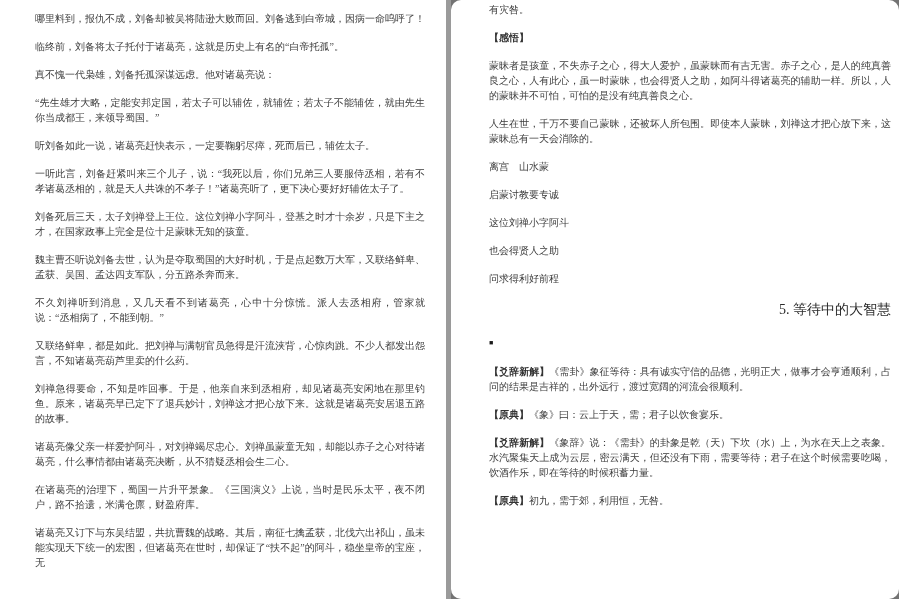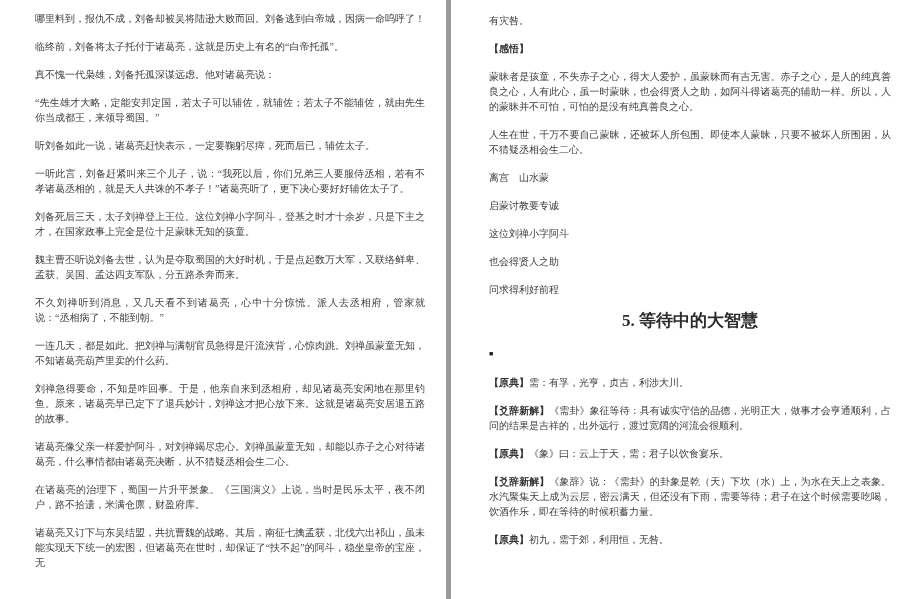--- a/index.html
+++ b/index.html
@@ -29,41 +29,42 @@
     padding: 11px 21px 0 35px;
   }
   .divider {
     width: 5px;
     height: 599px;
     background: #9a9a9a;
     flex: 0 0 auto;
   }
   .page-right {
     flex: 1;
-    padding: 13px 8px 0 38px;
+    padding: 2px 8px 0 38px;
+    border-radius: 10px;
   }
   .page p {
     margin: 0 0 13px 0;
     font-size: 10px;
     line-height: 15px;
     text-align: justify;
     letter-spacing: 0;
   }
   .page p strong {
     font-weight: bold;
     color: #333333;
     font-family: Liberation Serif, serif;
   }
   .page h2 {
-    font-size: 17px;
+    font-size: 14px;
     line-height: 22px;
-    font-weight: bold;
+    font-weight: normal;
     color: #2b2b2b;
     margin: 10px 0 0 0;
-    text-align: center;
+    text-align: right;
   }
   .bullet {
     margin: 17px 0 16px 0;
     font-size: 7px;
     line-height: 10px;
     color: #1a1a1a;
   }
 </style>
 </head>
 <body style="color: rgb(60, 60, 60); background: rgb(255, 255, 255);">
@@ -72,38 +73,37 @@
   <div class="page page-left">
       <p>哪里料到，报仇不成，刘备却被吴将陆逊大败而回。刘备逃到白帝城，因病一命呜呼了！</p>
       <p>临终前，刘备将太子托付于诸葛亮，这就是历史上有名的“白帝托孤”。</p>
       <p>真不愧一代枭雄，刘备托孤深谋远虑。他对诸葛亮说：</p>
       <p>“先生雄才大略，定能安邦定国，若太子可以辅佐，就辅佐；若太子不能辅佐，就由先生你当成都王，来领导蜀国。”</p>
       <p>听刘备如此一说，诸葛亮赶快表示，一定要鞠躬尽瘁，死而后已，辅佐太子。</p>
       <p>一听此言，刘备赶紧叫来三个儿子，说：“我死以后，你们兄弟三人要服侍丞相，若有不孝诸葛丞相的，就是天人共诛的不孝子！”诸葛亮听了，更下决心要好好辅佐太子了。</p>
       <p>刘备死后三天，太子刘禅登上王位。这位刘禅小字阿斗，登基之时才十余岁，只是下主之才，在国家政事上完全是位十足蒙昧无知的孩童。</p>
       <p>魏主曹丕听说刘备去世，认为是夺取蜀国的大好时机，于是点起数万大军，又联络鲜卑、孟获、吴国、孟达四支军队，分五路杀奔而来。</p>
       <p>不久刘禅听到消息，又几天看不到诸葛亮，心中十分惊慌。派人去丞相府，管家就说：“丞相病了，不能到朝。”</p>
-      <p>一连几天，都是如此。把刘禅与满朝官员急得是汗流浃背，心惊肉跳。刘禅虽蒙童无知，不知诸葛亮葫芦里卖的什么药。</p>
+      <p>又联络鲜卑，都是如此。把刘禅与满朝官员急得是汗流浃背，心惊肉跳。不少人都发出怨言，不知诸葛亮葫芦里卖的什么药。</p>
       <p>刘禅急得要命，不知是咋回事。于是，他亲自来到丞相府，却见诸葛亮安闲地在那里钓鱼。原来，诸葛亮早已定下了退兵妙计，刘禅这才把心放下来。这就是诸葛亮安居退五路的故事。</p>
       <p>诸葛亮像父亲一样爱护阿斗，对刘禅竭尽忠心。刘禅虽蒙童无知，却能以赤子之心对待诸葛亮，什么事情都由诸葛亮决断，从不猜疑丞相会生二心。</p>
       <p>在诸葛亮的治理下，蜀国一片升平景象。《三国演义》上说，当时是民乐太平，夜不闭户，路不拾遗，米满仓廪，财盈府库。</p>
       <p>诸葛亮又订下与东吴结盟，共抗曹魏的战略。其后，南征七擒孟获，北伐六出祁山，虽未能实现天下统一的宏图，但诸葛亮在世时，却保证了“扶不起”的阿斗，稳坐皇帝的宝座，无</p>
     </div>
   <div class="divider" style="background: rgb(154, 154, 154);"></div>
   <div class="page page-right">
       <p>有灾咎。</p>
       <p><strong>【感悟】</strong></p>
       <p>蒙昧者是孩童，不失赤子之心，得大人爱护，虽蒙昧而有吉无害。赤子之心，是人的纯真善良之心，人有此心，虽一时蒙昧，也会得贤人之助，如阿斗得诸葛亮的辅助一样。所以，人的蒙昧并不可怕，可怕的是没有纯真善良之心。</p>
-      <p>人生在世，千万不要自己蒙昧，还被坏人所包围。即使本人蒙昧，只要不被坏人所围困，从不猜疑丞相会生二心。</p>
+      <p>人生在世，千万不要自己蒙昧，还被坏人所包围。即使本人蒙昧，刘禅这才把心放下来，这蒙昧总有一天会消除的。</p>
       <p>离宫　山水蒙</p>
       <p>启蒙讨教要专诚</p>
       <p>这位刘禅小字阿斗</p>
       <p>也会得贤人之助</p>
       <p>问求得利好前程</p>
       <h2>5. 等待中的大智慧</h2>
       <div class="bullet">■</div>
-      <p><strong>【原典】</strong>需：有孚，光亨，贞吉，利涉大川。</p>
       <p><strong>【爻辞新解】</strong>《需卦》象征等待：具有诚实守信的品德，光明正大，做事才会亨通顺利，占问的结果是吉祥的，出外远行，渡过宽阔的河流会很顺利。</p>
       <p><strong>【原典】</strong>《象》曰：云上于天，需；君子以饮食宴乐。</p>
       <p><strong>【爻辞新解】</strong>《象辞》说：《需卦》的卦象是乾（天）下坎（水）上，为水在天上之表象。水汽聚集天上成为云层，密云满天，但还没有下雨，需要等待；君子在这个时候需要吃喝，饮酒作乐，即在等待的时候积蓄力量。</p>
       <p><strong>【原典】</strong>初九，需于郊，利用恒，无咎。</p>
     </div>
 </div>
 
 </body></html>

